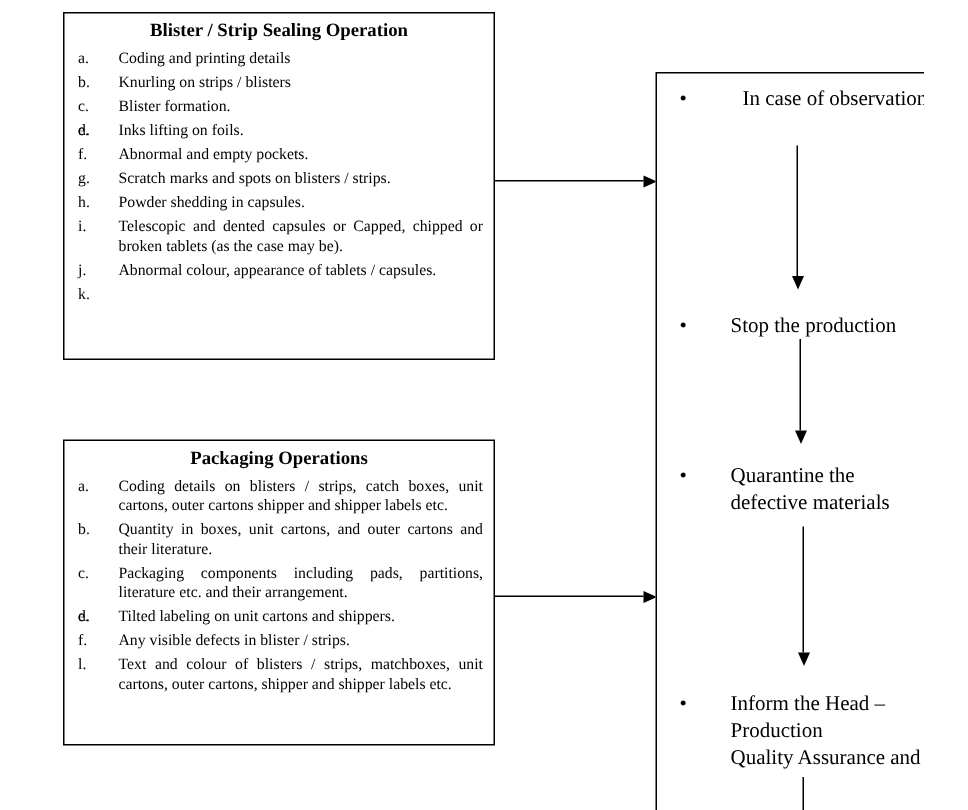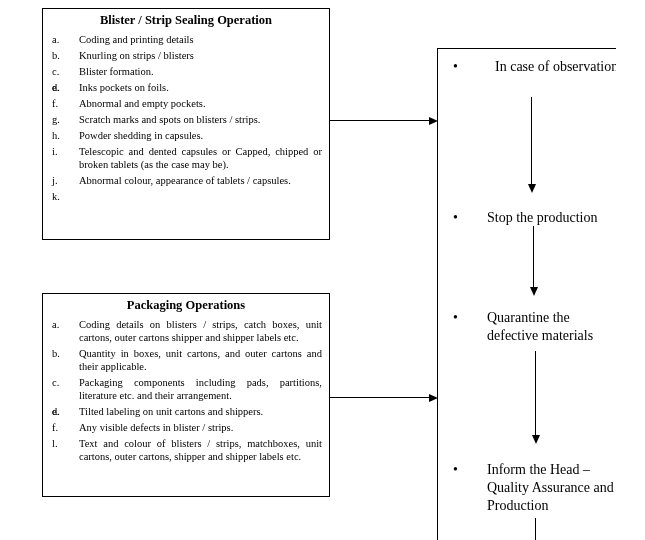--- a/index.html
+++ b/index.html
@@ -46,35 +46,35 @@
 
 <div class="canvas">
 
   <div class="box" id="box-blister">
     <div class="box-title">Blister / Strip Sealing Operation</div>
     <div class="list">
       <div class="li"><span class="ltr">a.</span><span>Coding and printing details</span></div>
       <div class="li"><span class="ltr">b.</span><span>Knurling on strips / blisters</span></div>
       <div class="li"><span class="ltr">c.</span><span>Blister formation.</span></div>
       <div class="li"><span class="ltr">d.</span></div>
-      <div class="li"><span class="ltr">e.</span><span>Inks pockets on foils.</span></div>
+      <div class="li"><span class="ltr">e.</span><span>Inks lifting on foils.</span></div>
       <div class="li"><span class="ltr">f.</span><span>Abnormal and empty pockets.</span></div>
       <div class="li"><span class="ltr">g.</span><span>Scratch marks and spots on blisters / strips.</span></div>
       <div class="li"><span class="ltr">h.</span><span>Powder shedding in capsules.</span></div>
       <div class="li"><span class="ltr">i.</span><span>Telescopic and dented capsules or Capped, chipped or broken tablets (as the case may be).</span></div>
       <div class="li"><span class="ltr">j.</span><span>Abnormal colour, appearance of tablets / capsules.</span></div>
       <div class="li"><span class="ltr">k.</span></div>
     </div>
   </div>
 
   <div class="box" id="box-packaging">
     <div class="box-title">Packaging Operations</div>
     <div class="list">
       <div class="li"><span class="ltr">a.</span><span>Coding details on blisters / strips, catch boxes, unit cartons, outer cartons shipper and shipper labels etc.</span></div>
-      <div class="li"><span class="ltr">b.</span><span>Quantity in boxes, unit cartons, and outer cartons and their applicable.</span></div>
+      <div class="li"><span class="ltr">b.</span><span>Quantity in boxes, unit cartons, and outer cartons and their literature.</span></div>
       <div class="li"><span class="ltr">c.</span><span>Packaging components including pads, partitions, literature etc. and their arrangement.</span></div>
       <div class="li"><span class="ltr">d.</span></div>
       <div class="li"><span class="ltr">e.</span><span>Tilted labeling on unit cartons and shippers.</span></div>
       <div class="li"><span class="ltr">f.</span><span>Any visible defects in blister / strips.</span></div>
       <div class="li"><span class="ltr">l.</span><span>Text and colour of blisters / strips, matchboxes, unit cartons, outer cartons, shipper and shipper labels etc.</span></div>
     </div>
   </div>
 
   <div class="hconn" id="conn-blister">
     <div class="hshaft"></div>
@@ -121,22 +121,22 @@
 
     <div class="varrow" id="farrow-3">
       <div class="vshaft"></div>
       <div class="vhead"></div>
     </div>
 
     <div class="step" id="step-4">
       <span class="bullet">•</span>
       <div class="slines">
         <span class="sline">Inform the Head –</span>
+        <span class="sline">Production</span>
         <span class="sline">Quality Assurance and</span>
-        <span class="sline">Production</span>
       </div>
     </div>
 
     <div class="varrow" id="fline-4">
       <div class="vshaft"></div>
     </div>
 
   </div>
 
 </div>

